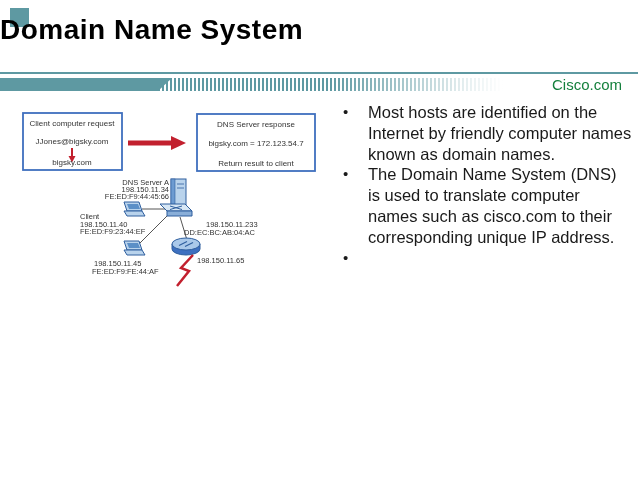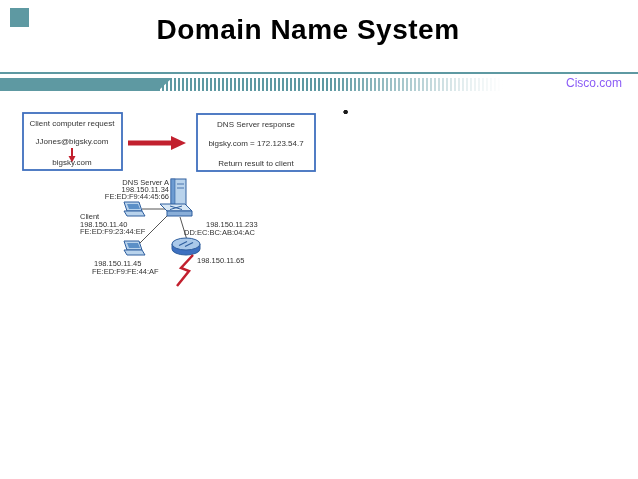--- a/index.html
+++ b/index.html
@@ -4,41 +4,41 @@
 <style>
   html,body{margin:0;padding:0;}
   body{
     width:638px;height:479px;position:relative;background:#ffffff;
     font-family:"Liberation Sans",sans-serif;overflow:hidden;
   }
   .corner-square{
     position:absolute;left:10px;top:8px;width:19px;height:19px;background:#5E99A2;
   }
   .slide-title{
-    position:absolute;left:0;top:14px;width:616px;text-align:center;
+    position:absolute;left:0;top:14px;width:616px;text-align:left;
     font-size:28px;font-weight:bold;color:#000;letter-spacing:.5px;
   }
   .band-line{
     position:absolute;left:0;top:72px;width:638px;height:2px;background:#5E99A2;
   }
   .band-bar{
     position:absolute;left:0;top:78px;width:638px;height:13px;
   }
   .band-stripes{
     position:absolute;left:150px;top:0;width:360px;height:13px;
     background-image:
       linear-gradient(90deg, rgba(255,255,255,0) 50%, rgba(255,255,255,.85) 88%, #ffffff 98%),
       repeating-linear-gradient(90deg, #5E99A2 0px, #5E99A2 2px, #ffffff 2px, #ffffff 4px);
   }
   .band-solid{
     position:absolute;left:0;top:0;width:172px;height:13px;background:#5E99A2;
     clip-path:polygon(0 0, 100% 0, calc(100% - 14px) 100%, 0 100%);
   }
   .brand{
-    position:absolute;right:16px;top:76px;font-size:12px;color:#8b5cf6;
+    position:absolute;right:16px;top:76px;font-size:15px;color:#15803d;
   }
   .diagram-svg{
     position:absolute;left:0;top:105px;width:330px;height:195px;
   }
   .diagram-svg text{font-family:"Liberation Sans",sans-serif;fill:#333;}
   .boxtext{font-size:8px;fill:#444;}
   .lbl{font-size:7.5px;}
   .bullets{
     position:absolute;left:338px;top:102px;width:294px;
     list-style:none;margin:0;padding:0;
@@ -134,20 +134,22 @@
   <text class="lbl" x="206" y="122">198.150.11.233</text>
   <text class="lbl" x="184" y="129.5">DD:EC:BC:AB:04:AC</text>
 
   <polyline points="193,150 181,163 189,166 177,181" fill="none" stroke="#C2202E" stroke-width="2.5"></polyline>
   <text class="lbl" x="197" y="158">198.150.11.65</text>
 </svg>
 
 <ul class="bullets">
   <li>
     <span class="marker">•</span>
+    <span>Most hosts are identified on the Internet by friendly computer names known as domain names.</span>
   </li>
   <li>
     <span class="marker">•</span>
+    <span>The Domain Name System (DNS) is used to translate computer names such as cisco.com to their corresponding unique IP address.</span>
   </li>
   <li>
     <span class="marker">•</span>
   </li>
 </ul>
 
 </body></html>

